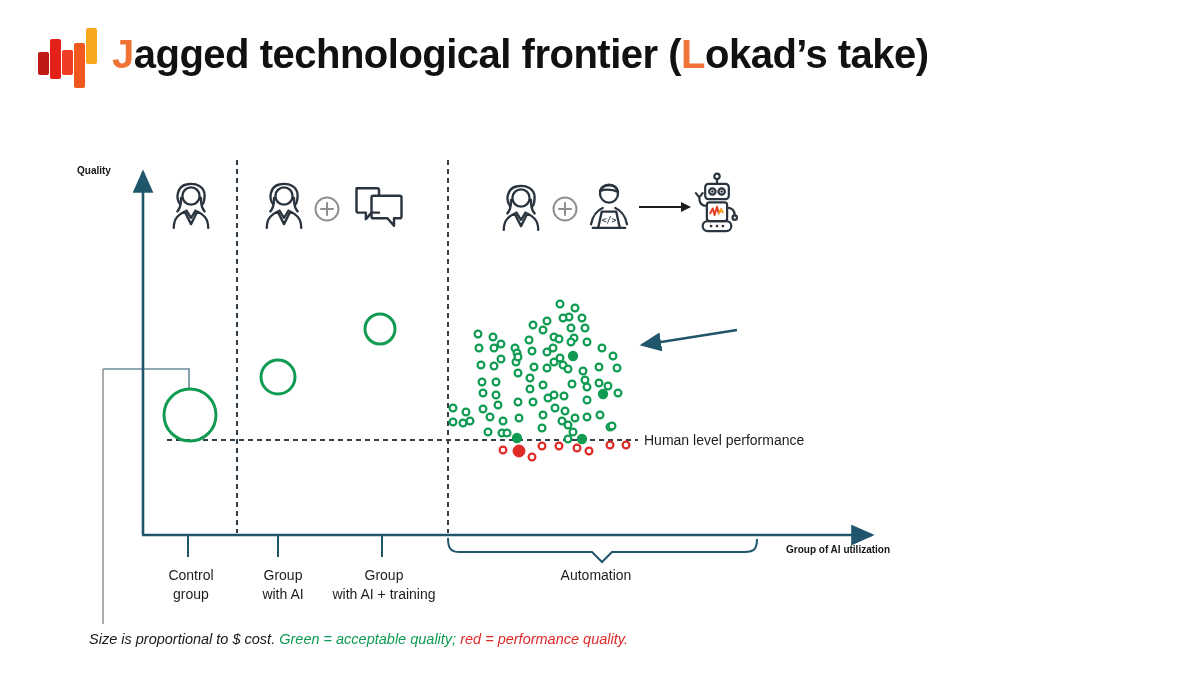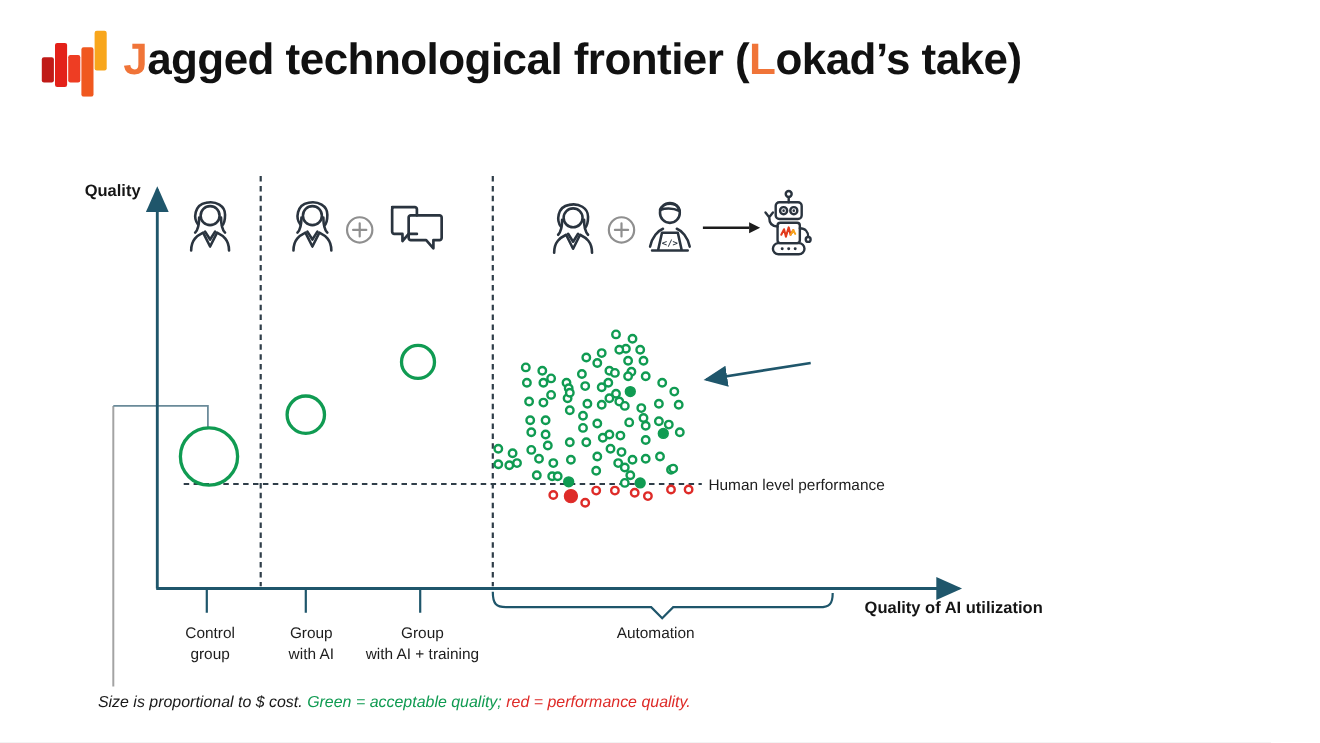--- a/index.html
+++ b/index.html
@@ -12,21 +12,21 @@
     position:relative; width:1200px; height:675px; background:#ffffff;
     font-family:"Liberation Sans","DejaVu Sans",sans-serif; color:var(--ink);
     overflow:hidden; margin:0 auto;
   }
   .abs{position:absolute;}
   
   .title{left:112px; top:32px; font-size:40px; font-weight:700; letter-spacing:-0.5px; white-space:nowrap; color:#111;}
   .title .accent{color:var(--orange);}
   
   .lbl{font-size:14px; line-height:19px; color:#1d1d1d;}
-  .bold15{font-size:15px; font-weight:700; color:#151515;}
+  .bold15{font-size:10px; font-weight:700; color:#151515;}
   .center{text-align:center; transform:translateX(-50%);}
   .footnote{left:89px; top:631px; font-size:14.5px; font-style:italic; white-space:nowrap; color:#1a1a1a;}
   .footnote .g{color:var(--green);font-style:italic;}
   .footnote .r{color:var(--red);}
   
   svg.overlay{position:absolute; left:0; top:0;}
   .dashline{stroke:var(--dash); stroke-width:2; stroke-dasharray:5 4; fill:none;}
   .axisline{stroke:var(--axis); stroke-width:2.6; fill:none;}
   .tick{stroke:var(--axis); stroke-width:2; fill:none;}
   .brace{stroke:var(--axis); stroke-width:2; fill:none;}
@@ -186,21 +186,21 @@
         <circle cx="559" cy="446" r="3.4" class="ring-red"></circle>
         <circle cx="577" cy="448" r="3.4" class="ring-red"></circle>
         <circle cx="589" cy="451" r="3.4" class="ring-red"></circle>
         <circle cx="610" cy="445" r="3.4" class="ring-red"></circle>
         <circle cx="626" cy="445" r="3.4" class="ring-red"></circle>
         <circle cx="519" cy="451" r="6" class="fill-red"></circle>
       </g>
   </svg>
 
   <div class="abs bold15" style="left:77px; top:165px;">Quality</div>
-  <div class="abs bold15" style="left:786px; top:544px;">Quality of AI utilization</div>
+  <div class="abs bold15" style="left:786px; top:544px;">Group of AI utilization</div>
   <div class="abs lbl" style="left:644px; top:431px;">Human level performance</div>
 
   <div class="abs lbl center" style="left:191px; top:566px;">
     <div>Control</div>
     <div>group</div>
   </div>
   <div class="abs lbl center" style="left:283px; top:566px;">
     <div>Group</div>
     <div>with AI</div>
   </div>

